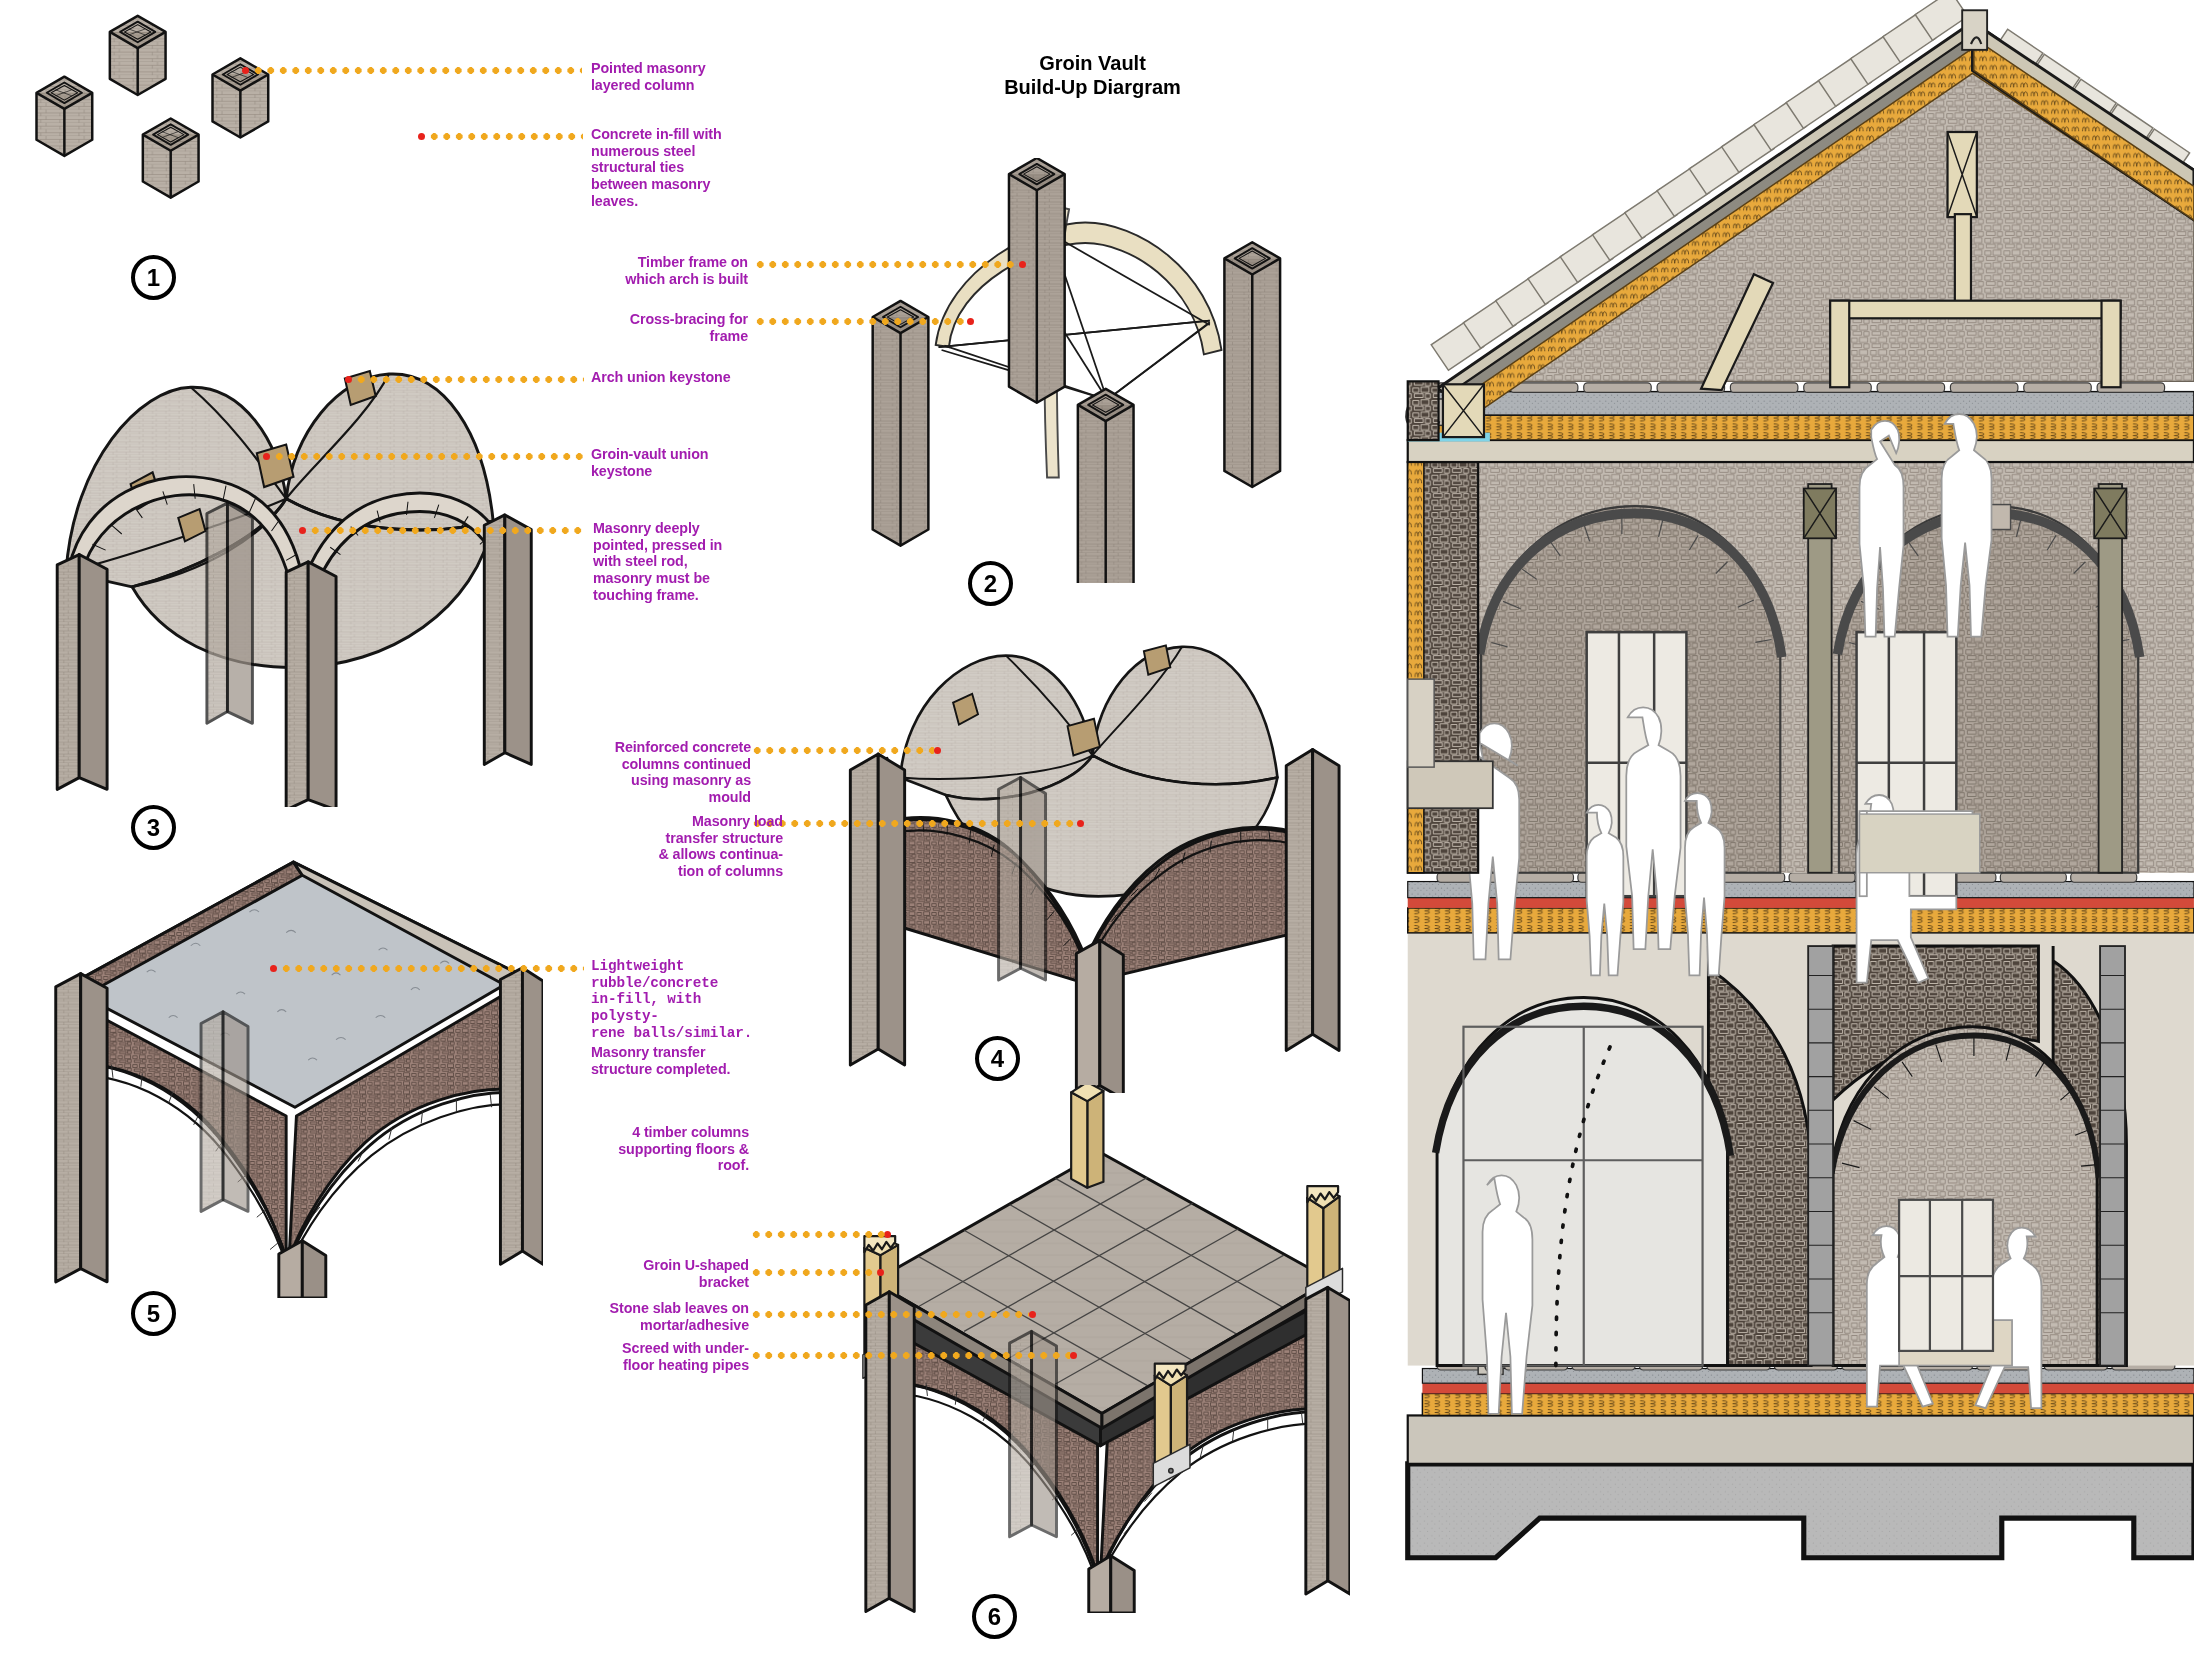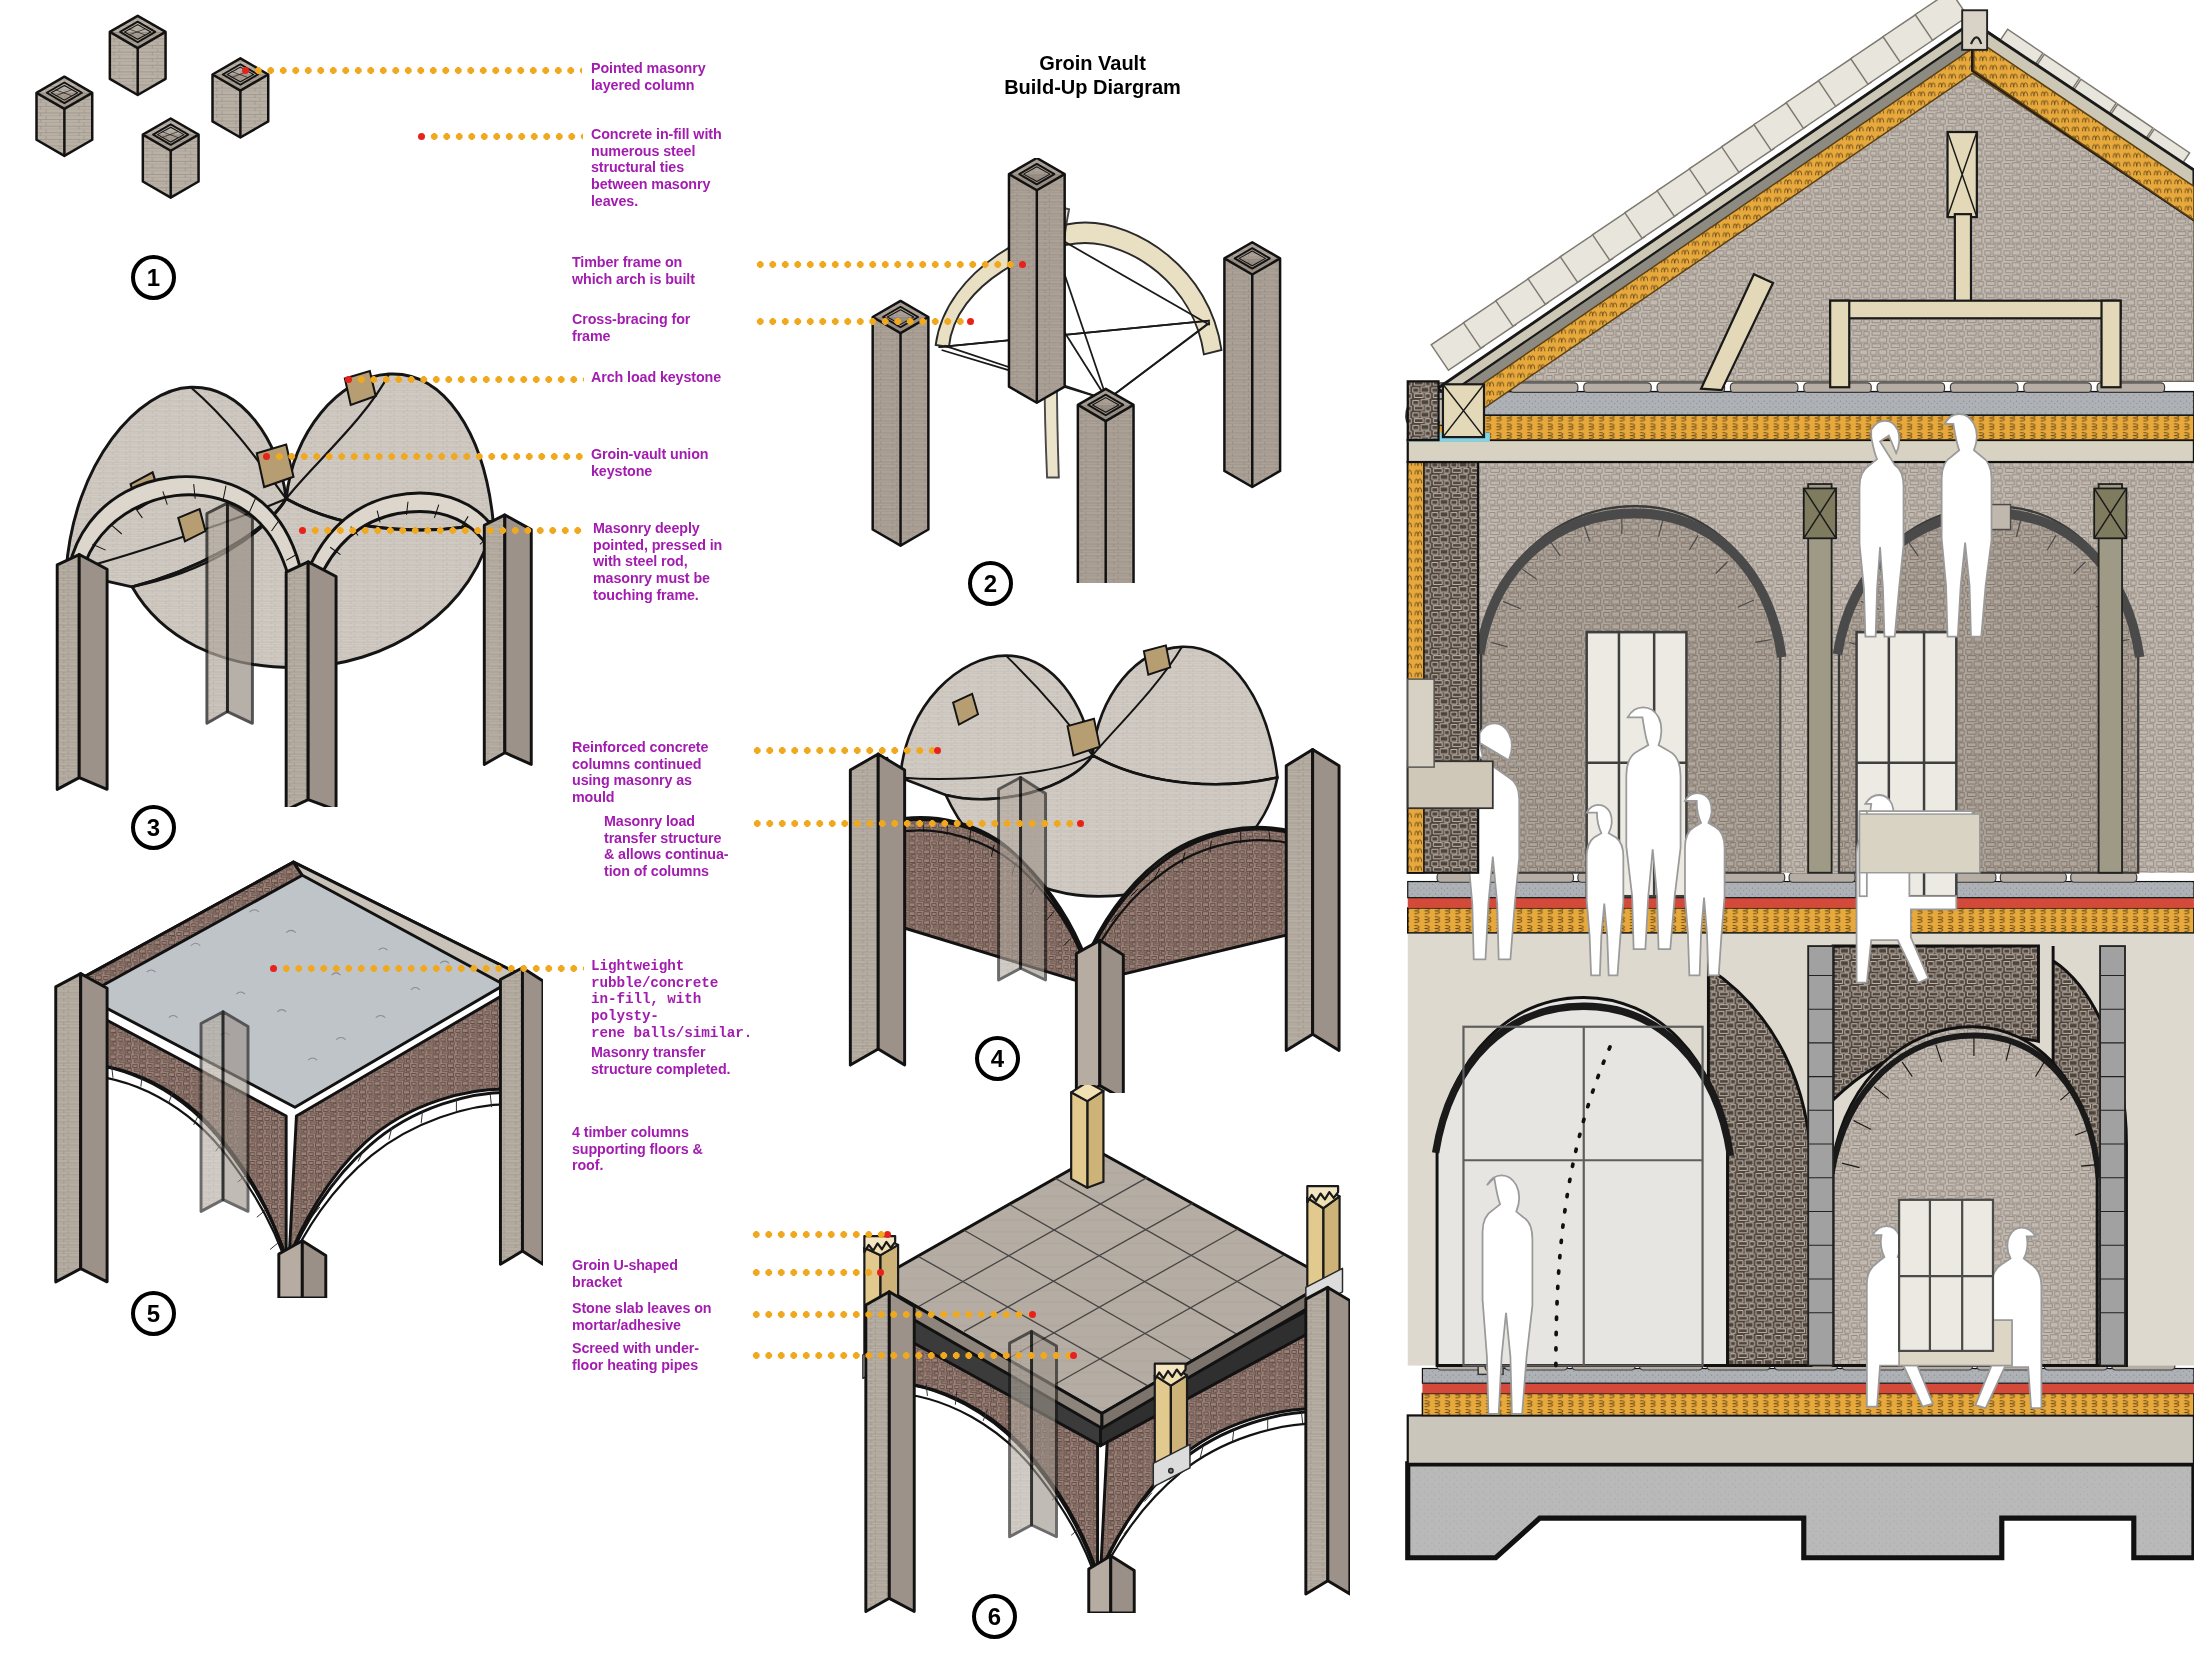--- a/index.html
+++ b/index.html
@@ -4,21 +4,21 @@
 <style>
   html,body{margin:0;padding:0;background:#ffffff;}
   body{width:2194px;height:1678px;position:relative;overflow:hidden;
        font-family:"Liberation Sans",sans-serif;}
 
   .sheet{position:absolute;left:0;top:0;width:2194px;height:1678px;background:#fff;}
 
   
   .lbl{position:absolute;font-weight:bold;color:#a21caf;line-height:1.17;
        font-size:14.3px;letter-spacing:-0.1px;white-space:pre-line;}
-  .lbl.r{}
+  .lbl.r{text-align:right;}
   .lbl.l{text-align:left;}
   .title{position:absolute;font-weight:bold;font-size:20px;line-height:1.2;
          text-align:center;color:#000;white-space:pre-line;}
 
   
   .stepnum{position:absolute;width:45px;height:45px;border:4.4px solid #000;
            border-radius:50%;box-sizing:border-box;display:flex;
            align-items:center;justify-content:center;font-weight:bold;
            font-size:24px;color:#000;background:#fff;}
 
@@ -237,21 +237,21 @@
         <path d="M222 220 L250 206 L250 490 L222 506 Z" opacity="0.72"></path>
         <path d="M250 206 L284 226 L284 506 L250 490 Z" fill="#9c9289" opacity="0.72"></path>
       </g>
     </g>
   </svg>
 
   <div class="stepnum" style="left:131px;top:805px;">3</div>
 
   <div class="leaddot" style="left:345px;top:376px;"></div>
   <div class="leader" style="left:355px;top:376px;width:229px;"></div>
-  <div class="lbl l" style="left:591px;top:369px;width:176px;">Arch load keystone</div>
+  <div class="lbl l" style="left:591px;top:369px;width:176px;">Arch union keystone</div>
 
   <div class="leaddot" style="left:263px;top:453px;"></div>
   <div class="leader" style="left:273px;top:453px;width:311px;"></div>
   <div class="lbl l" style="left:591px;top:446px;width:176px;">Groin-vault union
 keystone</div>
 
   <div class="leaddot" style="left:299px;top:527px;"></div>
   <div class="leader" style="left:309px;top:527px;width:274px;"></div>
   <div class="lbl l" style="left:593px;top:520px;width:176px;">Masonry deeply
 pointed, pressed in

